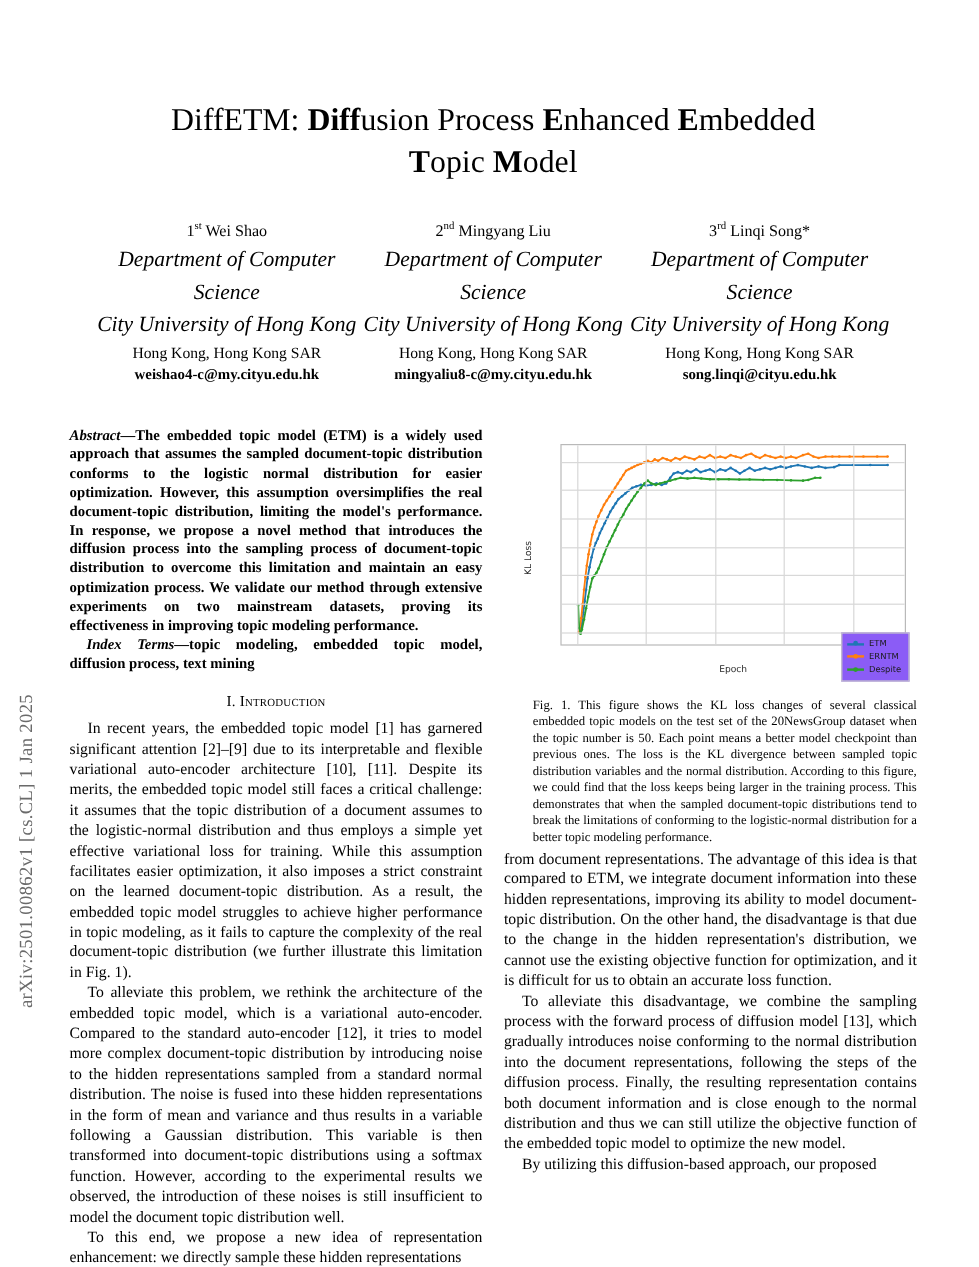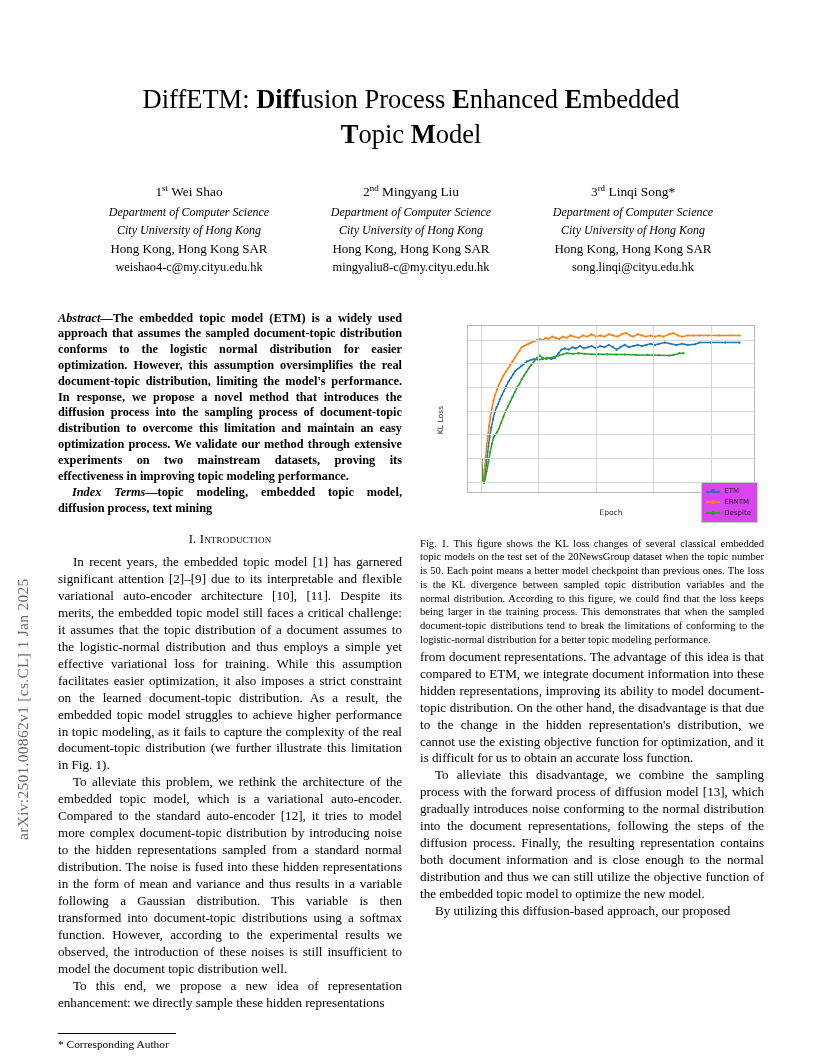--- a/index.html
+++ b/index.html
@@ -56,23 +56,23 @@
     margin-top: 30px;
   }
   .author {
     width: 222px;
     text-align: center;
     font-size: 13px;
     line-height: 1.5;
   }
   .author .nm { font-size: 13.4px; }
   .author .nm sup { font-size: 9px; vertical-align: super; }
-  .author .dept, .author .univ { font-style: italic; font-size: 12px; }
+  .author .dept, .author .univ { font-style: italic; font-size: 18px; }
   .author .city { font-size: 13px; }
-  .author .mail { font-size: 12.4px; }
+  .author .mail { font-size: 12.4px; font-weight: bold; }
 
   
   #columns {
     display: flex;
     margin-top: 34px;
     gap: 18px;
   }
   .col { width: 344px; }
 
   
@@ -191,21 +191,21 @@
     transform-origin: center;
     font-family: "DejaVu Sans", sans-serif;
     font-size: 7.6px;
     color: #2b2b2b;
     white-space: nowrap;
   }
   #legend {
     position: absolute;
     right: 6px;
     bottom: 6px;
-    background: #d946ef;
+    background: #8b5cf6;
     border: 1px solid #c9c9c9;
     padding: 3px 6px 3px 4px;
     font-family: "DejaVu Sans", sans-serif;
     font-size: 7px;
     color: #1a1a1a;
     line-height: 1.55;
   }
   .legend-row { display: flex; align-items: center; gap: 4px; white-space: nowrap; }
   .legend-swatch { width: 14px; height: 2px; position: relative; flex: 0 0 14px; }
   .legend-swatch::after {
@@ -216,20 +216,21 @@
     border-radius: 50%;
     background: inherit;
   }
 
   #caption {
     font-size: 10.6px;
     line-height: 1.30;
     text-align: justify;
     margin-top: 8px;
     hyphens: manual;
+    margin-left: 24px;
   }
   #caption .fignum { }
 
   #right-body { }
 </style>
 </head>
 <body>
 
 <div id="arxiv-stamp">arXiv:2501.00862v1  [cs.CL]  1 Jan 2025</div>
 

